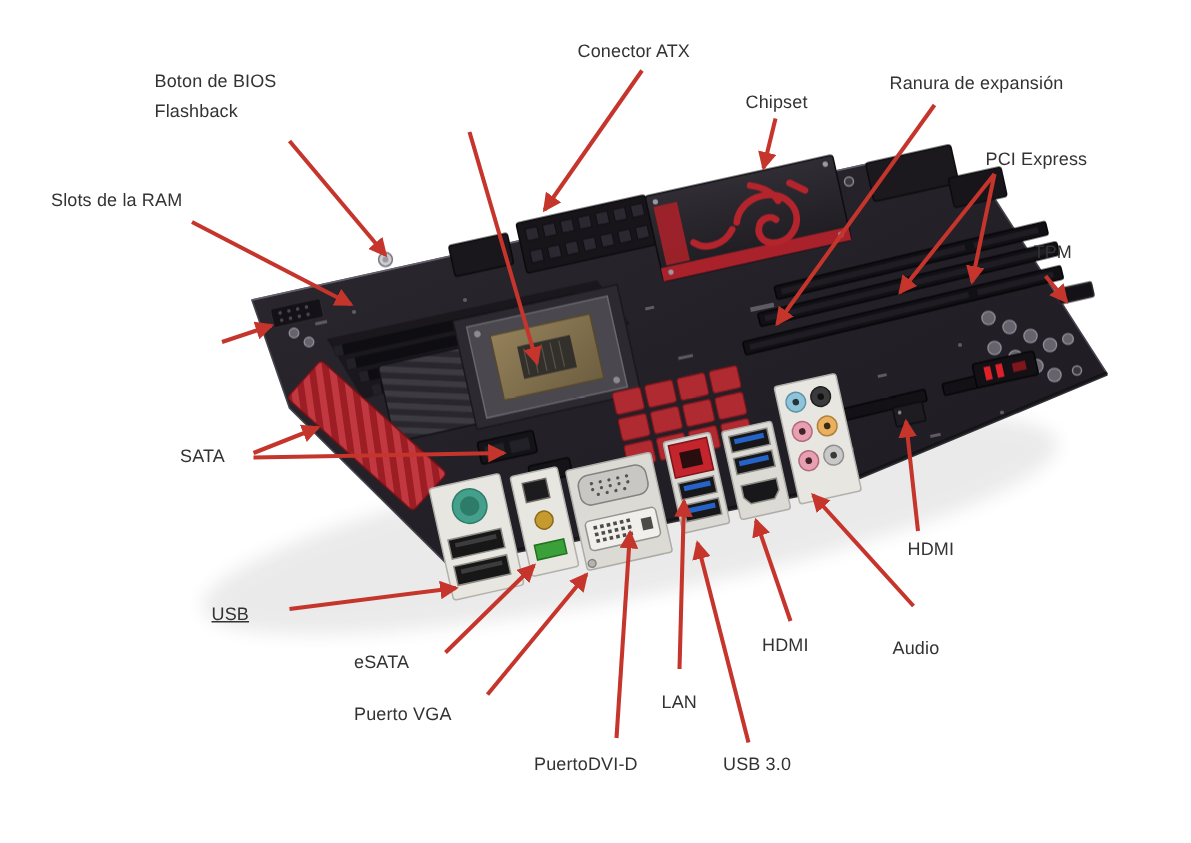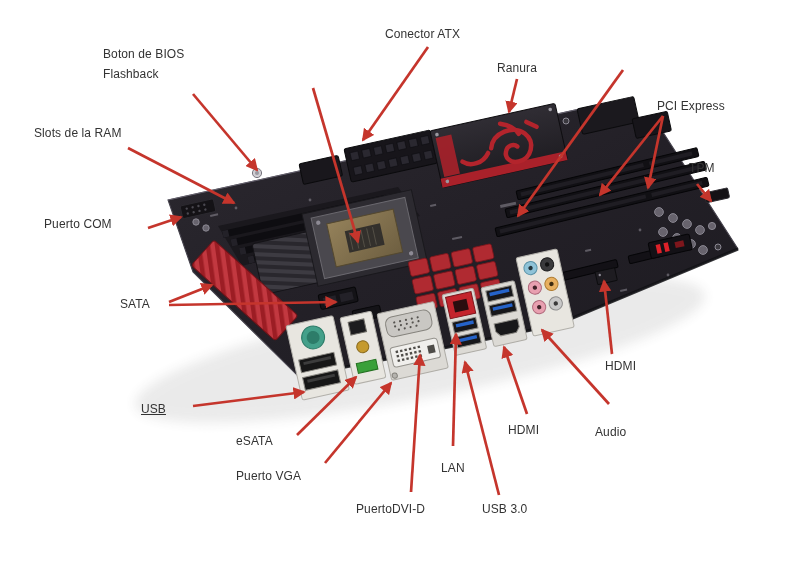--- a/index.html
+++ b/index.html
@@ -388,25 +388,25 @@
     <line class="arrow" x1="499" y1="495" x2="465" y2="362" marker-end="url(#ah)"></line>
     <line class="arrow" x1="527" y1="414" x2="504" y2="347" marker-end="url(#ah)"></line>
     <line class="arrow" x1="609" y1="404" x2="542" y2="330" marker-end="url(#ah)"></line>
     <line class="arrow" x1="612" y1="354" x2="604" y2="281" marker-end="url(#ah)"></line>
   </g>
 </svg>
 
   <div class="label" style="left:103px;top:44px;">Boton de BIOS
 Flashback</div>
   <div class="label" style="left:385px;top:24px;">Conector ATX</div>
-  <div class="label" style="left:497px;top:58px;">Ranura</div>
+  <div class="label" style="left:497px;top:58px;">Chipset</div>
+  <div class="label" style="left:593px;top:45px;">Ranura de expansión</div>
   <div class="label" style="left:657px;top:96px;">PCI Express</div>
   <div class="label" style="left:689px;top:158px;">TPM</div>
   <div class="label" style="left:34px;top:123px;">Slots de la RAM</div>
-  <div class="label" style="left:44px;top:214px;">Puerto COM</div>
   <div class="label" style="left:120px;top:294px;">SATA</div>
   <div class="label" style="left:141px;top:399px;text-decoration:underline;">USB</div>
   <div class="label" style="left:236px;top:431px;">eSATA</div>
   <div class="label" style="left:236px;top:466px;">Puerto VGA</div>
   <div class="label" style="left:356px;top:499px;">PuertoDVI-D</div>
   <div class="label" style="left:441px;top:458px;">LAN</div>
   <div class="label" style="left:482px;top:499px;">USB 3.0</div>
   <div class="label" style="left:508px;top:420px;">HDMI</div>
   <div class="label" style="left:595px;top:422px;">Audio</div>
   <div class="label" style="left:605px;top:356px;">HDMI</div>

